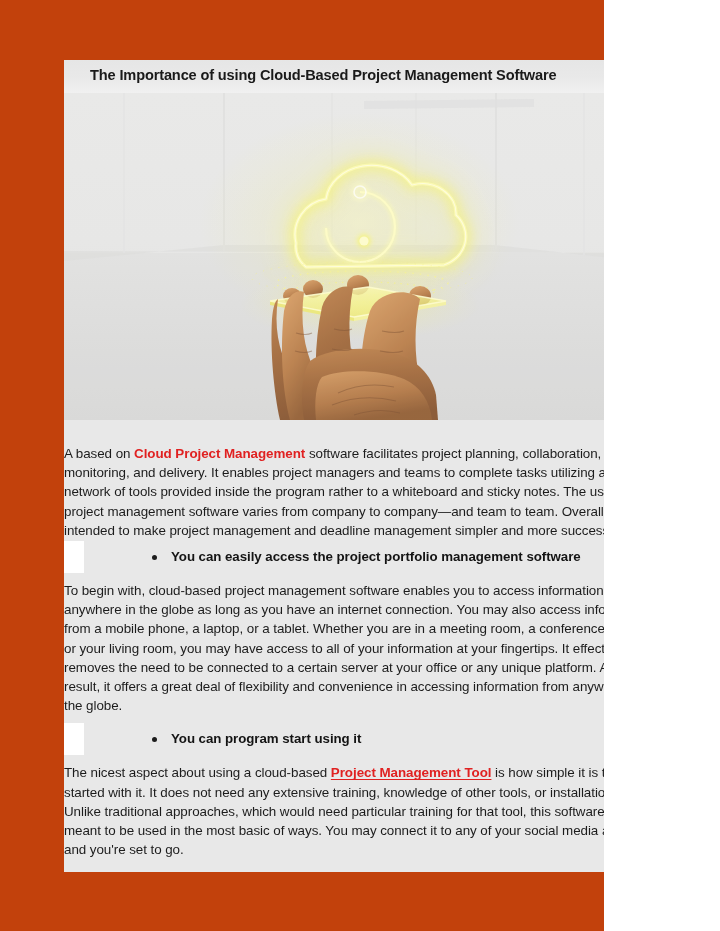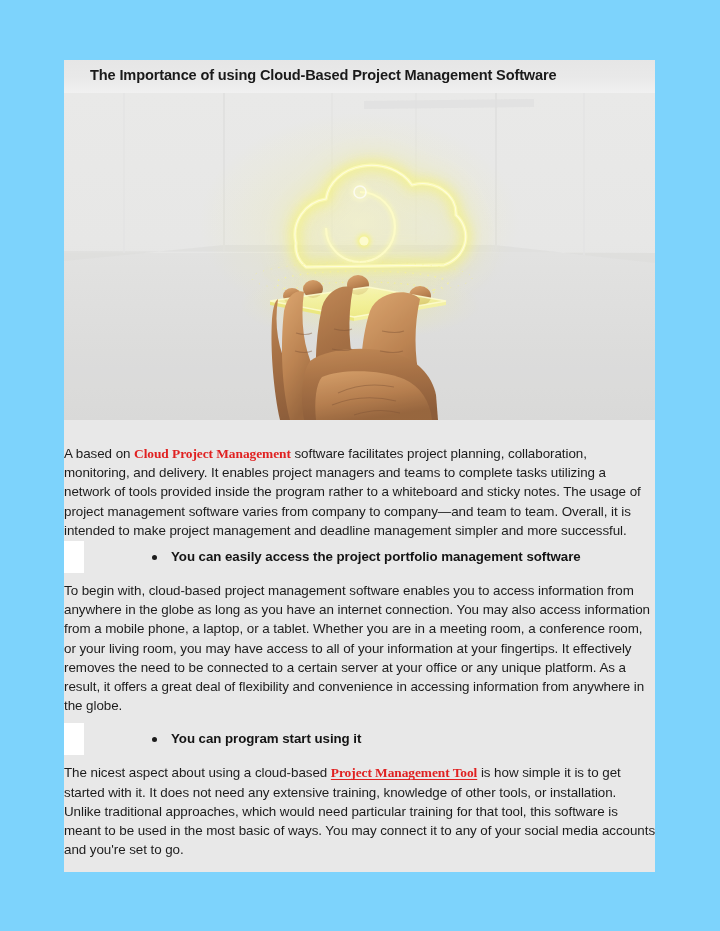--- a/index.html
+++ b/index.html
@@ -12,23 +12,23 @@
     height: 931px;
     position: relative;
     font-family: "Liberation Sans", sans-serif;
     -webkit-font-smoothing: antialiased;
   }
 
   .page {
     position: absolute;
     left: 0;
     top: 0;
-    width: 720px;
+    width: 604px;
     height: 931px;
-    background: #7dd3fc;
+    background: #c2410c;
     overflow: hidden;
   }
 
   
   .title-bar {
     position: absolute;
     left: 64px;
     top: 60px;
     width: 591px;
     height: 33px;
@@ -123,21 +123,20 @@
     font-size: 13.3px;
     line-height: 18px;
     font-weight: bold;
     color: #141414;
     letter-spacing: -0.05px;
   }
 
   .lnk {
     color: #e02121;
     font-weight: bold;
-    font-family: Liberation Serif, serif;
   }
   .lnk.ul {
     text-decoration: underline;
     text-decoration-thickness: 1.3px;
     text-underline-offset: 1.5px;
   }
 </style>
 </head>
 <body>
 

